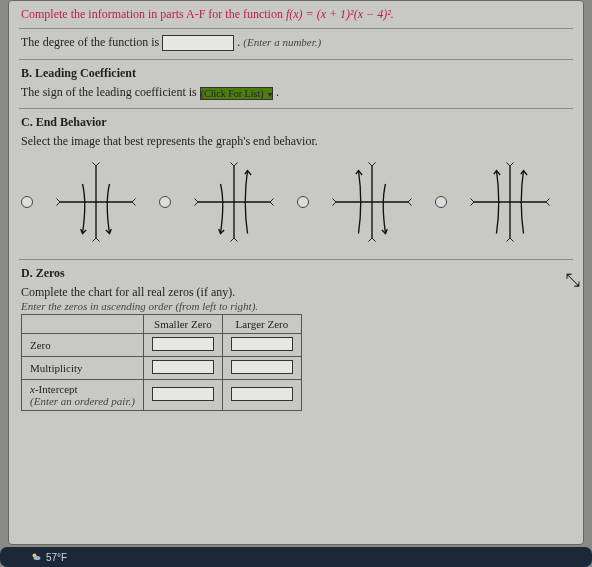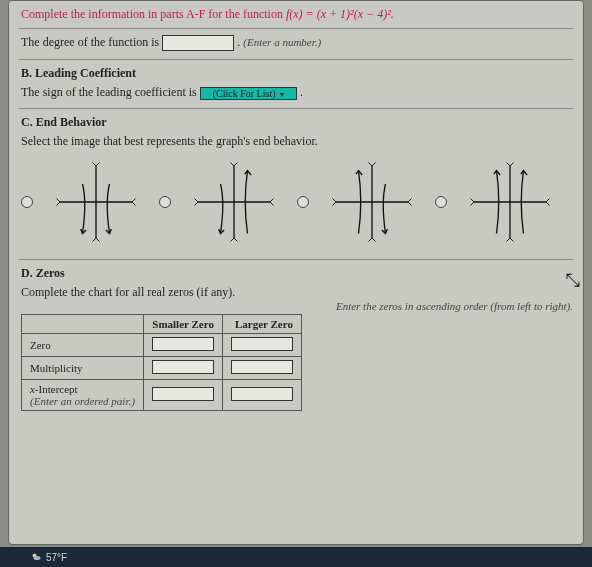--- a/index.html
+++ b/index.html
@@ -45,37 +45,36 @@
     display: inline-block;
     width: 70px;
     height: 14px;
     border: 1px solid #333;
     background: #e8e8e2;
     vertical-align: middle;
   }
   .select-box {
     display: inline-block;
     border: 1px solid #333;
-    background: #14b8a6;
+    background: #4d7c0f;
     font-size: 10px;
-    padding: 0 12px;
+    padding: 0 0;
     vertical-align: middle;
   }
   .select-box .caret {
     font-size: 8px;
     padding-left: 2px;
   }
   .italic {
     font-style: italic;
   }
   .italic-hint {
     font-style: italic;
     color: #444;
     font-size: 11px;
-    text-align: right;
   }
   .behavior-row {
     display: flex;
     align-items: center;
     gap: 18px;
     padding: 8px 0 4px 0;
   }
   .radio {
     width: 10px;
     height: 10px;
@@ -98,22 +97,22 @@
     margin-top: 2px;
   }
   table.zeros th, table.zeros td {
     border: 1px solid #555;
     padding: 3px 8px;
     text-align: left;
     vertical-align: middle;
     background: #c8c9c2;
   }
   table.zeros th {
-    font-weight: bold;
-    text-align: right;
+    font-weight: normal;
+    text-align: center;
   }
   table.zeros td.center {
     text-align: center;
   }
   .cell-input {
     display: inline-block;
     width: 60px;
     height: 12px;
     border: 1px solid #333;
     background: #e8e8e2;
@@ -132,20 +131,21 @@
     width: 100%;
     height: 20px;
     background: #1a2838;
     color: #d0d6dc;
     font-family: 'Segoe UI', Arial, sans-serif;
     font-size: 10px;
     display: flex;
     align-items: center;
     padding-left: 30px;
     box-sizing: border-box;
+    border-radius: 7px;
   }
   .weather-icon {
     width: 12px;
     height: 12px;
     margin-right: 4px;
     display: inline-block;
   }
 </style>
 </head>
 <body>

